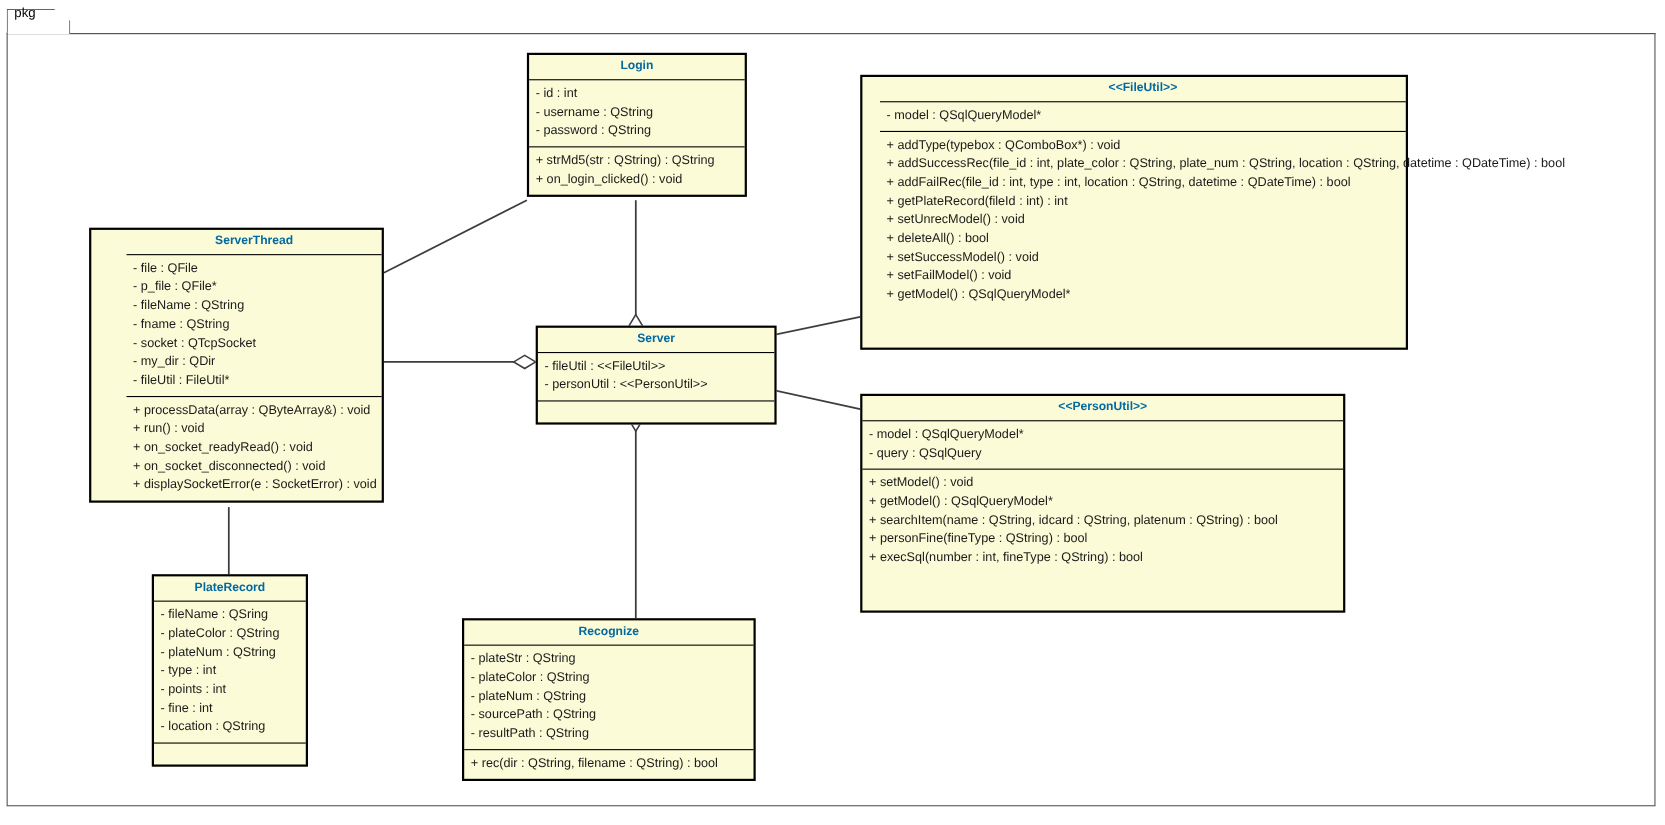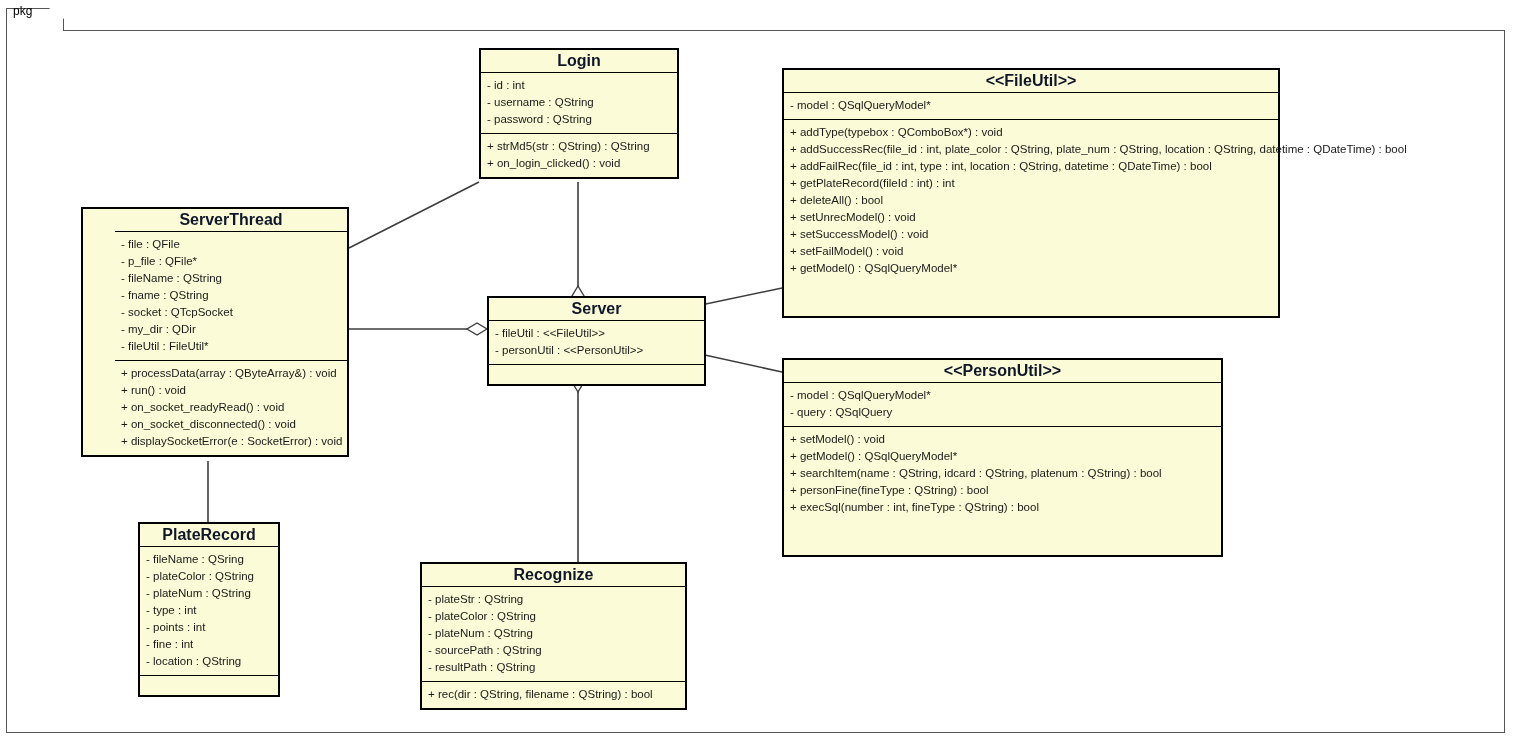--- a/index.html
+++ b/index.html
@@ -64,23 +64,23 @@
     box-sizing: border-box;
     background: #fbfbd7;
     border: 2px solid #000000;
     font-size: 11.5px;
     color: #1a1a1a;
     z-index: 5;
   }
   .uml-title {
     text-align: center;
     font-weight: bold;
-    font-size: 16px;
+    font-size: 11px;
     padding: 4px 4px 5px 4px;
-    color: #0f172a;
+    color: #0369a1;
     border-bottom: 1px solid #000;
     line-height: 13px;
   }
   .uml-compartment {
     padding: 4px 6px 5px 6px;
     border-bottom: 1px solid #000;
   }
   .uml-compartment:last-child {
     border-bottom: none;
   }
@@ -157,32 +157,32 @@
       <div class="uml-row">- id : int</div>
       <div class="uml-row">- username : QString</div>
       <div class="uml-row">- password : QString</div>
     </div>
     <div class="uml-compartment">
       <div class="uml-row">+ strMd5(str : QString) : QString</div>
       <div class="uml-row">+ on_login_clicked() : void</div>
     </div>
   </div>
 
-  <div class="uml-class" style="left:782px; top:68px; width:498px;">
+  <div class="uml-class" style="left:782px; top:68px; width:498px;padding-left:16px;">
     <div class="uml-title">&lt;&lt;FileUtil&gt;&gt;</div>
     <div class="uml-compartment">
       <div class="uml-row">- model : QSqlQueryModel*</div>
     </div>
     <div class="uml-compartment">
       <div class="uml-row">+ addType(typebox : QComboBox*) : void</div>
       <div class="uml-row">+ addSuccessRec(file_id : int, plate_color : QString, plate_num : QString, location : QString, datetime : QDateTime) : bool</div>
       <div class="uml-row">+ addFailRec(file_id : int, type : int, location : QString, datetime : QDateTime) : bool</div>
       <div class="uml-row">+ getPlateRecord(fileId : int) : int</div>
+      <div class="uml-row">+ setUnrecModel() : void</div>
       <div class="uml-row">+ deleteAll() : bool</div>
-      <div class="uml-row">+ setUnrecModel() : void</div>
       <div class="uml-row">+ setSuccessModel() : void</div>
       <div class="uml-row">+ setFailModel() : void</div>
       <div class="uml-row">+ getModel() : QSqlQueryModel*</div>
       <div class="uml-row">&nbsp;</div>
       <div class="uml-row">&nbsp;</div>
     </div>
   </div>
 
   <div class="uml-class" style="left:81px; top:207px; width:268px;padding-left:32px;">
     <div class="uml-title">ServerThread</div>

